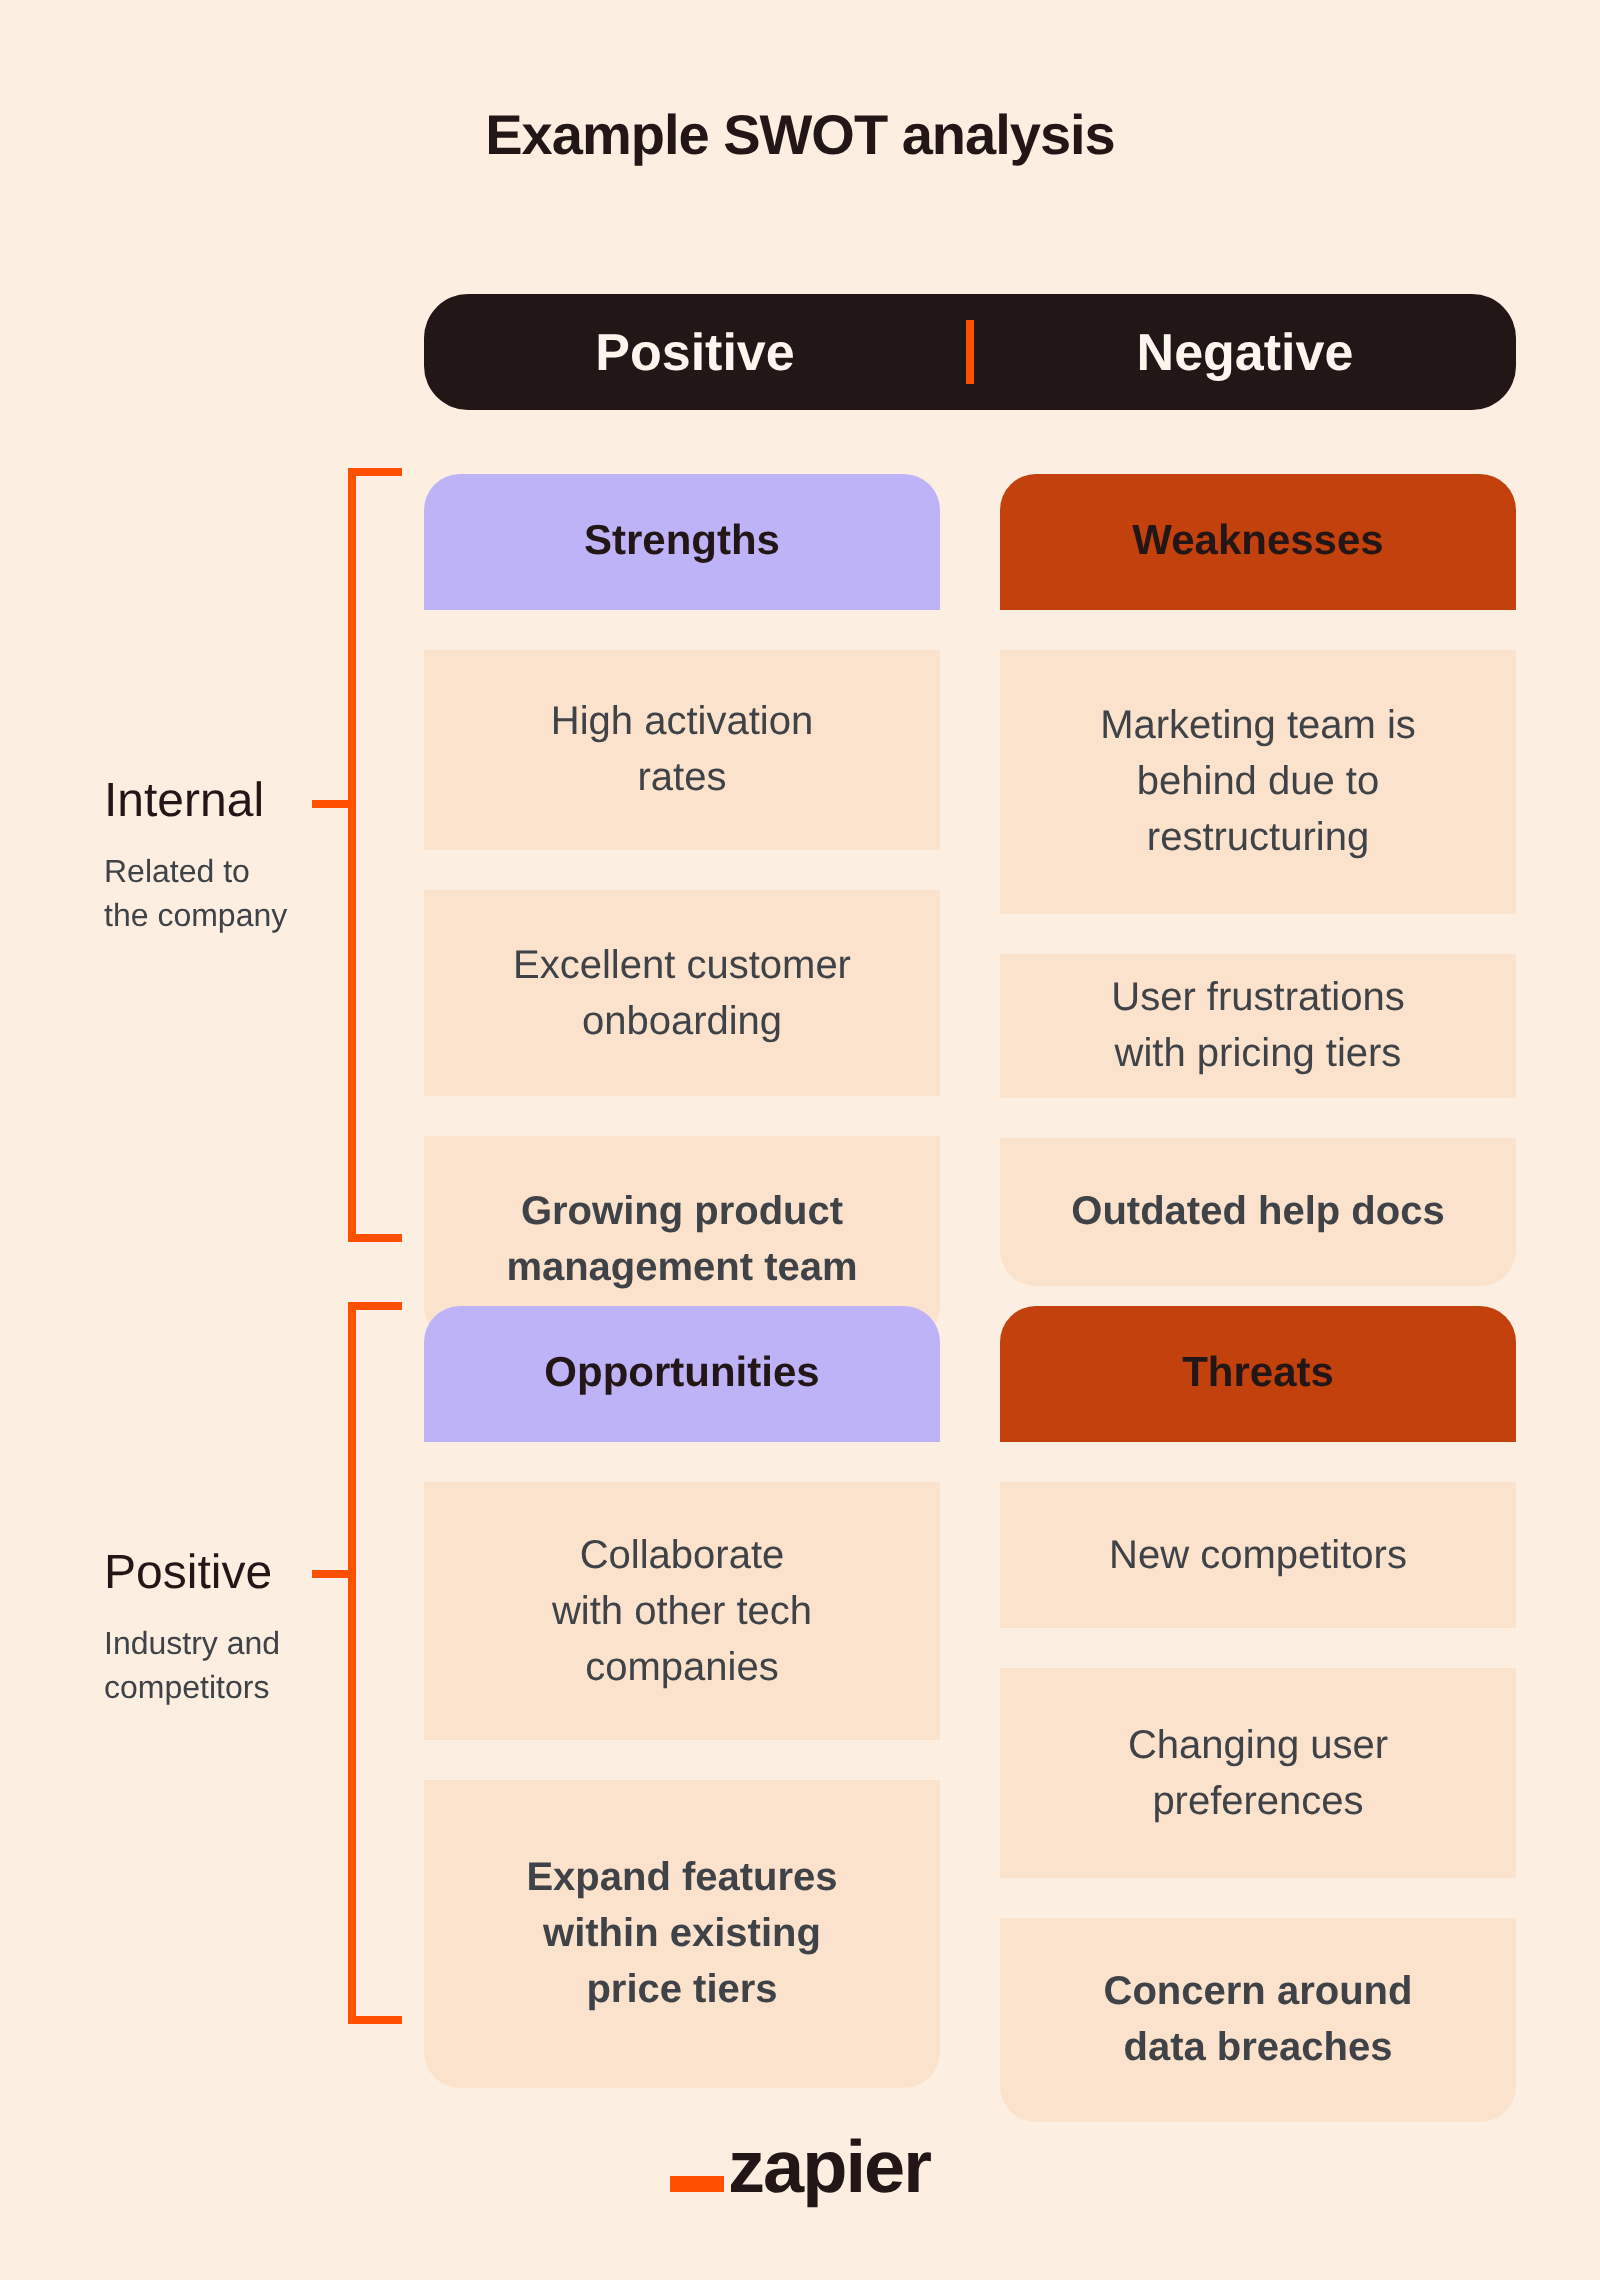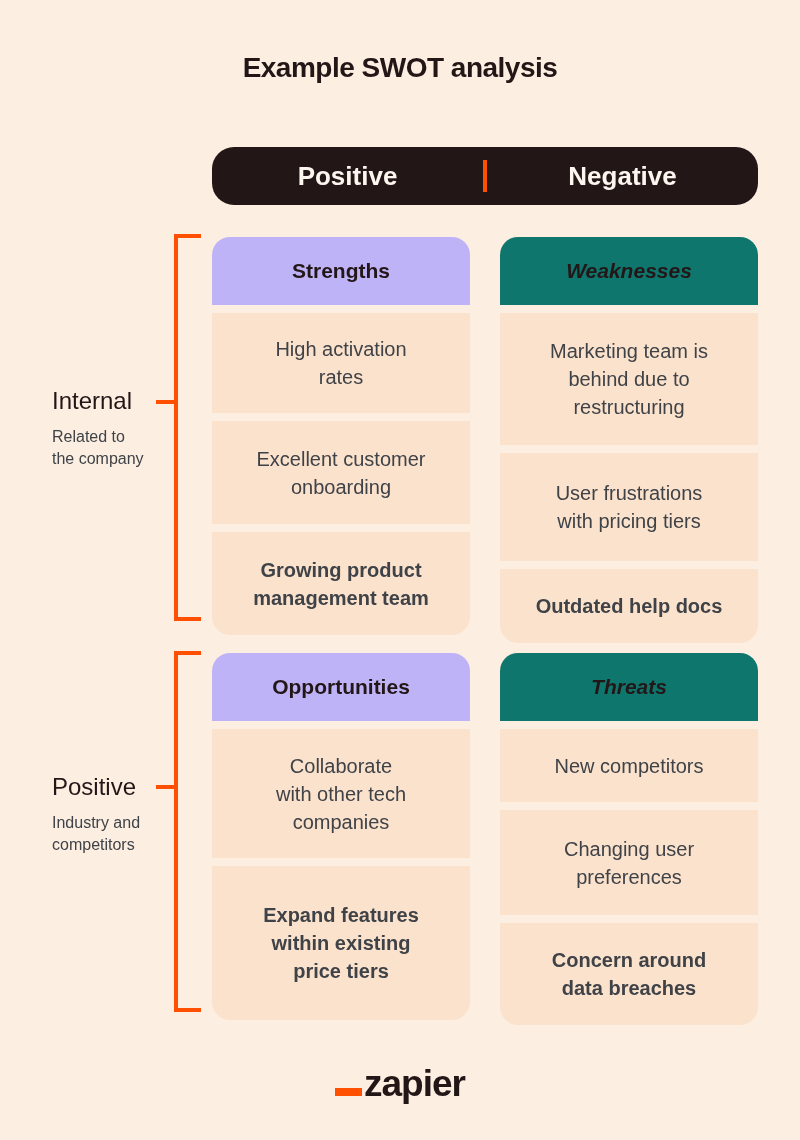--- a/index.html
+++ b/index.html
@@ -44,34 +44,34 @@
   .pill-divider {
     width: 4px; height: 32px;
     background: #FF4F00;
   }
   
   .quadrant {
     position: absolute;
     width: 258px;
     display: flex;
     flex-direction: column;
-    gap: 8px;
+    gap: 20px;
   }
   .q-header {
     height: 68px;
     border-radius: 18px 18px 0 0;
     display: flex;
     align-items: center;
     justify-content: center;
     font-size: 21px;
     font-weight: bold;
     color: #231617;
   }
   .q-header.purple { background: #BFB3F8; }
-  .q-header.blue   { background: #0f766e; font-style: italic; }
+  .q-header.blue   { background: #c2410c; }
   .q-cell {
     background: #FBE2CD;
     display: flex;
     align-items: center;
     justify-content: center;
     text-align: center;
     font-size: 20px;
     line-height: 1.4;
     color: #3F4247;
     white-space: pre-line;
@@ -165,21 +165,21 @@
 onboarding</div>
     <div class="q-cell last" style="height:103px;">Growing product
 management team</div>
   </div>
 
   <div class="quadrant" style="left:500px; top:237px;">
     <div class="q-header blue">Weaknesses</div>
     <div class="q-cell" style="height:132px;">Marketing team is
 behind due to
 restructuring</div>
-    <div class="q-cell" style="height:108px;">User frustrations
+    <div class="q-cell" style="height:72px;">User frustrations
 with pricing tiers</div>
     <div class="q-cell last" style="height:74px;">Outdated help docs</div>
   </div>
 
   <div class="quadrant" style="left:212px; top:653px;">
     <div class="q-header purple">Opportunities</div>
     <div class="q-cell" style="height:129px;">Collaborate
 with other tech
 companies</div>
     <div class="q-cell last" style="height:154px;">Expand features

